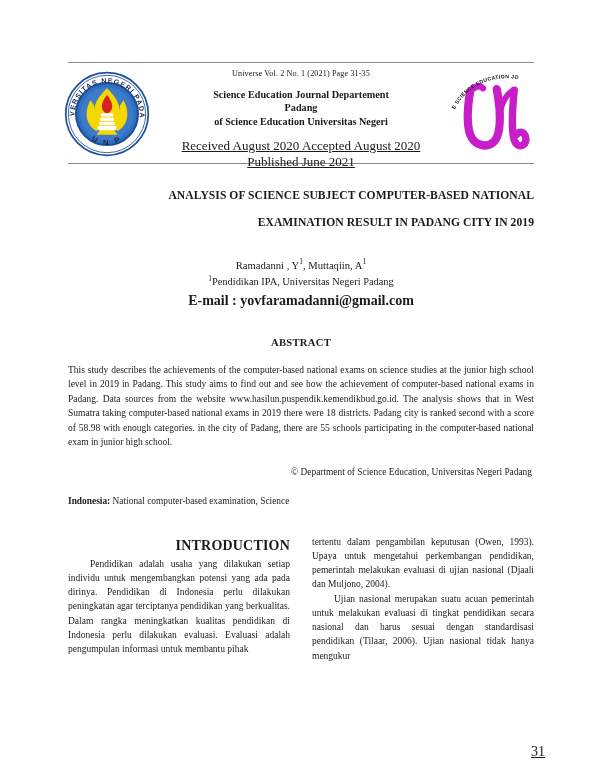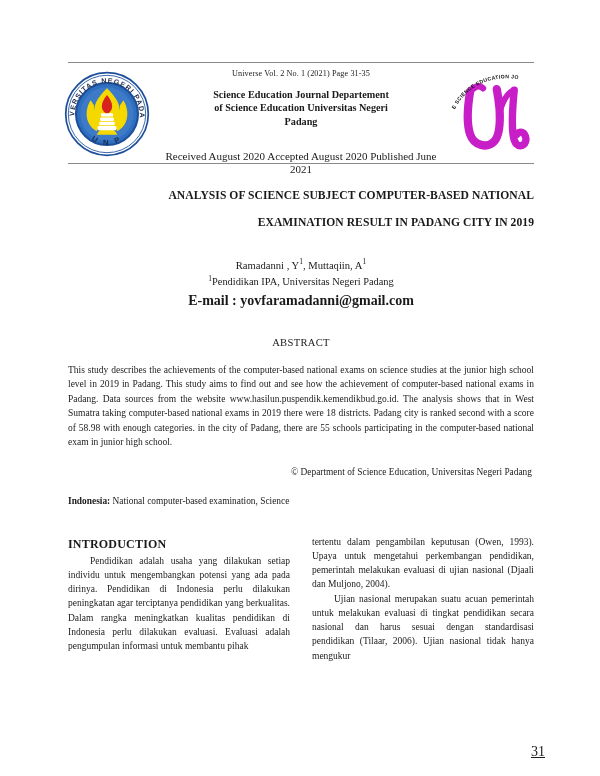--- a/index.html
+++ b/index.html
@@ -48,23 +48,24 @@
     line-height: 1.2;
     padding-top: 2px;
   }
   .journal-title {
     font-weight: bold;
     font-size: 10.2px;
     line-height: 1.32;
     margin-top: 9px;
   }
   .journal-dates {
-    font-size: 11px;
+    font-size: 13px;
     line-height: 1.2;
-    margin-top: 22px;
+    margin-top: 10px;
+    text-decoration: underline;
   }
 
   
   .logo-unp {
     position: absolute;
     left: -4px;
     top: 8px;
     width: 86px;
     height: 86px;
   }
@@ -110,21 +111,21 @@
   }
   sup {
     font-size: 0.72em;
     vertical-align: super;
     line-height: 0;
   }
 
   
   .abstract-heading {
     text-align: center;
-    font-weight: normal;
+    font-weight: bold;
     font-size: 10.6px;
     margin-top: 26px;
     letter-spacing: 0.3px;
   }
   .abstract-body {
     margin-top: 15px;
     font-size: 9.5px;
     line-height: 1.52;
     text-align: justify;
   }
@@ -149,23 +150,23 @@
     display: flex;
     gap: 22px;
   }
   .col {
     width: 222px;
     font-size: 9.5px;
     line-height: 1.5;
     text-align: justify;
   }
   .section-heading {
-    text-align: left;
-    font-weight: bold;
-    font-size: 12px;
+    text-align: right;
+    font-weight: bold;
+    font-size: 14px;
     letter-spacing: 0.2px;
     margin-bottom: 1px;
   }
   .col p {
     margin: 0;
     text-indent: 22px;
   }
   .col p.cont {
     text-indent: 0;
   }
@@ -233,22 +234,22 @@
           <text font-family="Liberation Sans, sans-serif" font-size="5.6" font-weight="bold" fill="#111111" letter-spacing="0.4">
             <textPath href="#arcU" startOffset="46%" text-anchor="middle">UNIVERSE SCIENCE EDUCATION JOURNAL</textPath>
           </text>
         </svg>
       </span>
 
       <div class="masthead-center">
         <div class="journal-ref">Universe Vol. 2 No. 1 (2021) Page 31-35</div>
         <div class="journal-title">
           <div>Science Education Journal Departement</div>
+          <div>Padang</div>
           <div>of Science Education Universitas Negeri</div>
-          <div>Padang</div>
         </div>
         <div class="journal-dates">Received August 2020 Accepted August 2020 Published June 2021</div>
       </div>
     </div>
 
     <div class="paper-title">
       <div>ANALYSIS OF SCIENCE SUBJECT COMPUTER-BASED NATIONAL</div>
       <div>EXAMINATION RESULT IN PADANG CITY IN 2019</div>
     </div>
 

